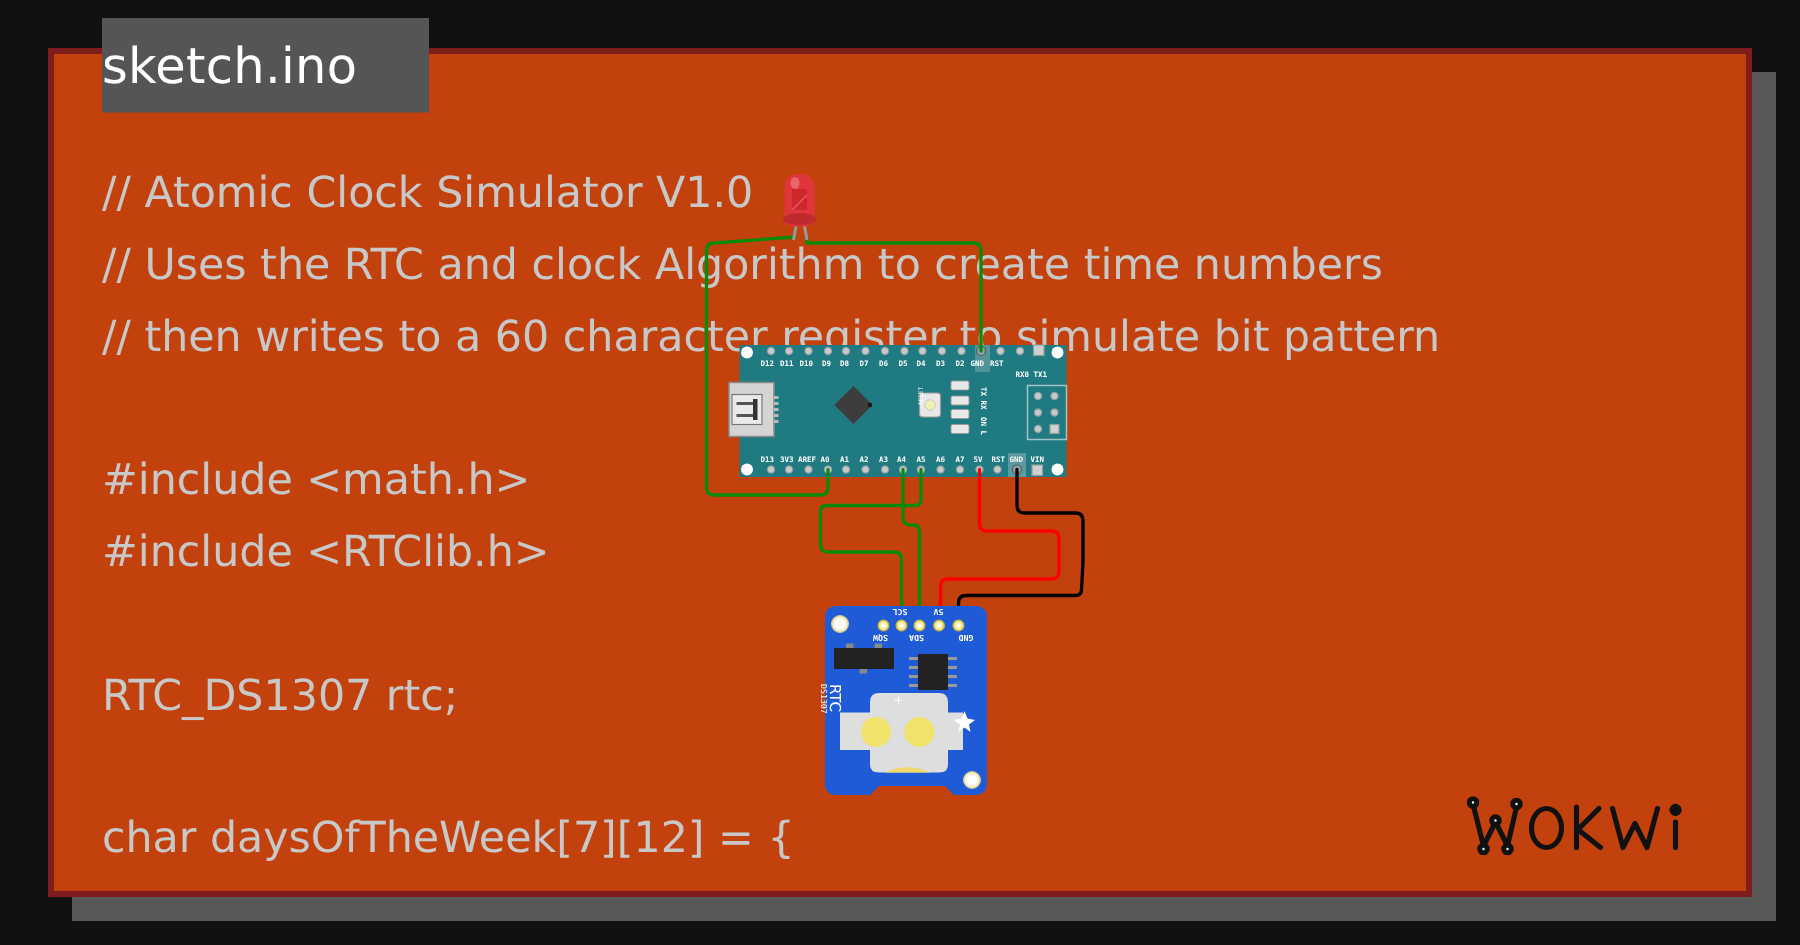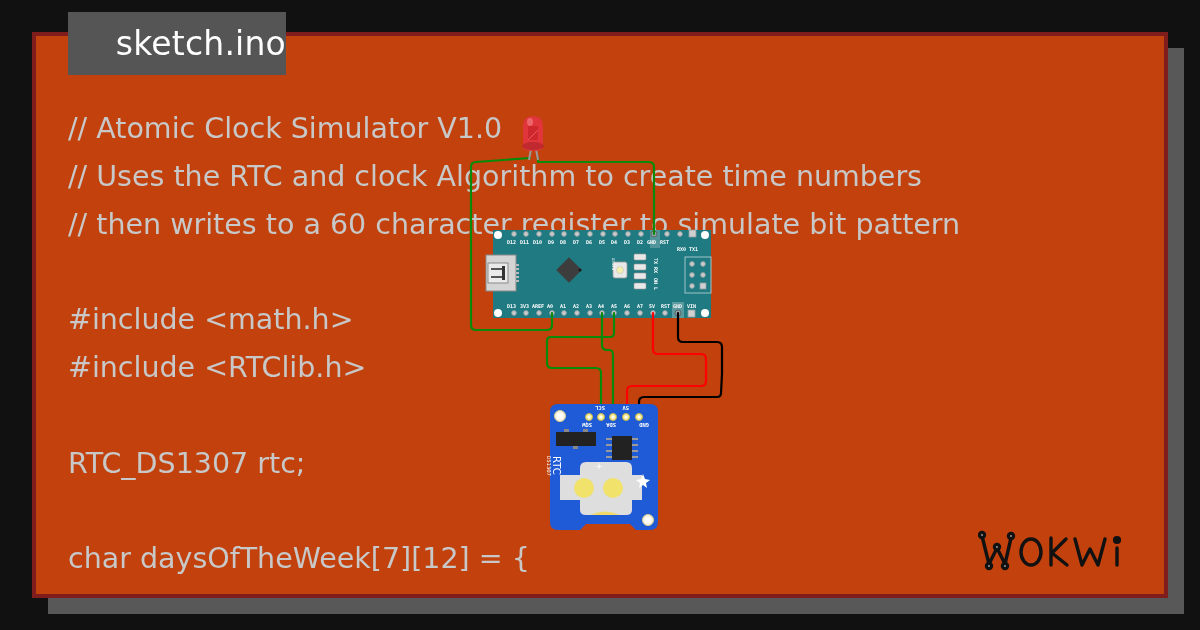--- a/index.html
+++ b/index.html
@@ -20,21 +20,21 @@
     .code {
       position: absolute; left: 32px; top: 69px; margin: 0;
       font-family: "DejaVu Sans", sans-serif; font-size: 28.5px;
       line-height: 47.8px; color: #c8c8c8; white-space: pre;
     }
     .code-line { display: block; height: 47.8px; }
     .file-tab {
       position: absolute; left: 68px; top: 12px; width: 218px; height: 63px;
       background: #555555; color: #ffffff;
       font-family: "DejaVu Sans", sans-serif; font-size: 33px;
-      line-height: 63px; text-align: right; letter-spacing: 0.2px;
+      line-height: 63px; text-align: left; letter-spacing: 0.2px;
     }
     .diagram { position: absolute; left: 0; top: 0; }
     .logo { position: absolute; left: 978px; top: 528px; }
   </style>
 </head>
 <body>
 
 <div class="card-shadow"></div>
 <div class="card">
   <pre class="code"><span class="code-line">// Atomic Clock Simulator V1.0</span><span class="code-line">// Uses the RTC and clock Algorithm to create time numbers</span><span class="code-line">// then writes to a 60 character register to simulate bit pattern</span><span class="code-line"></span><span class="code-line">#include &lt;math.h&gt;</span><span class="code-line">#include &lt;RTClib.h&gt;</span><span class="code-line"></span><span class="code-line">RTC_DS1307 rtc;</span><span class="code-line"></span><span class="code-line">char daysOfTheWeek[7][12] = {</span><span class="code-line">  "Sunday",</span></pre>

